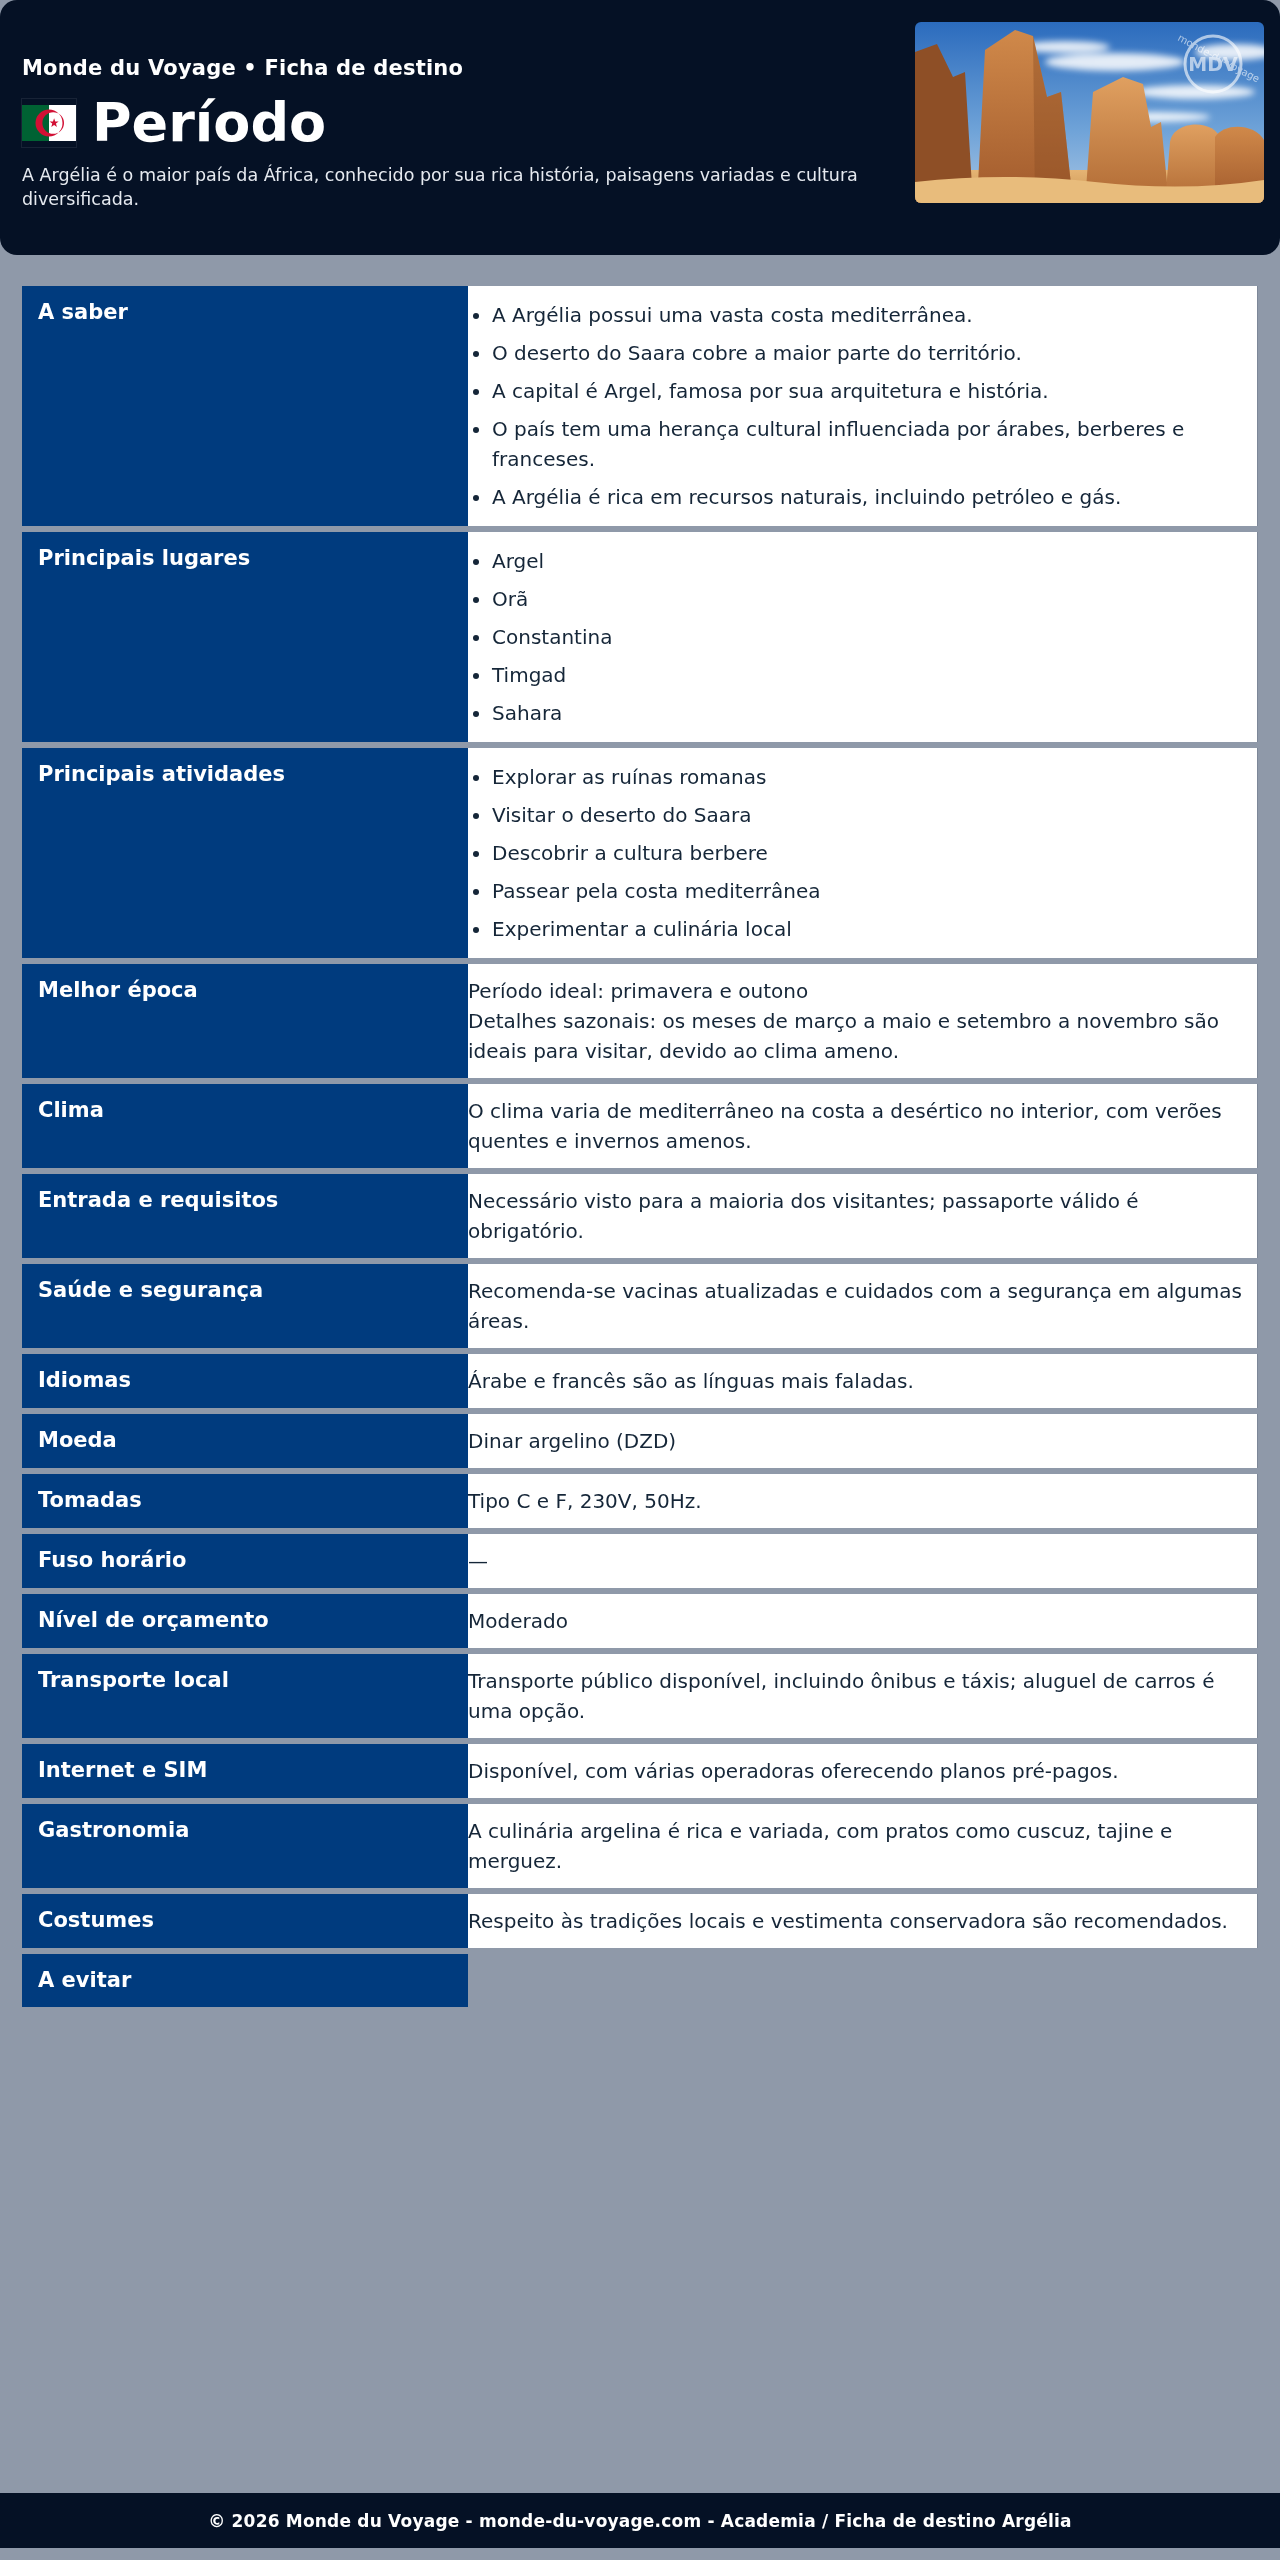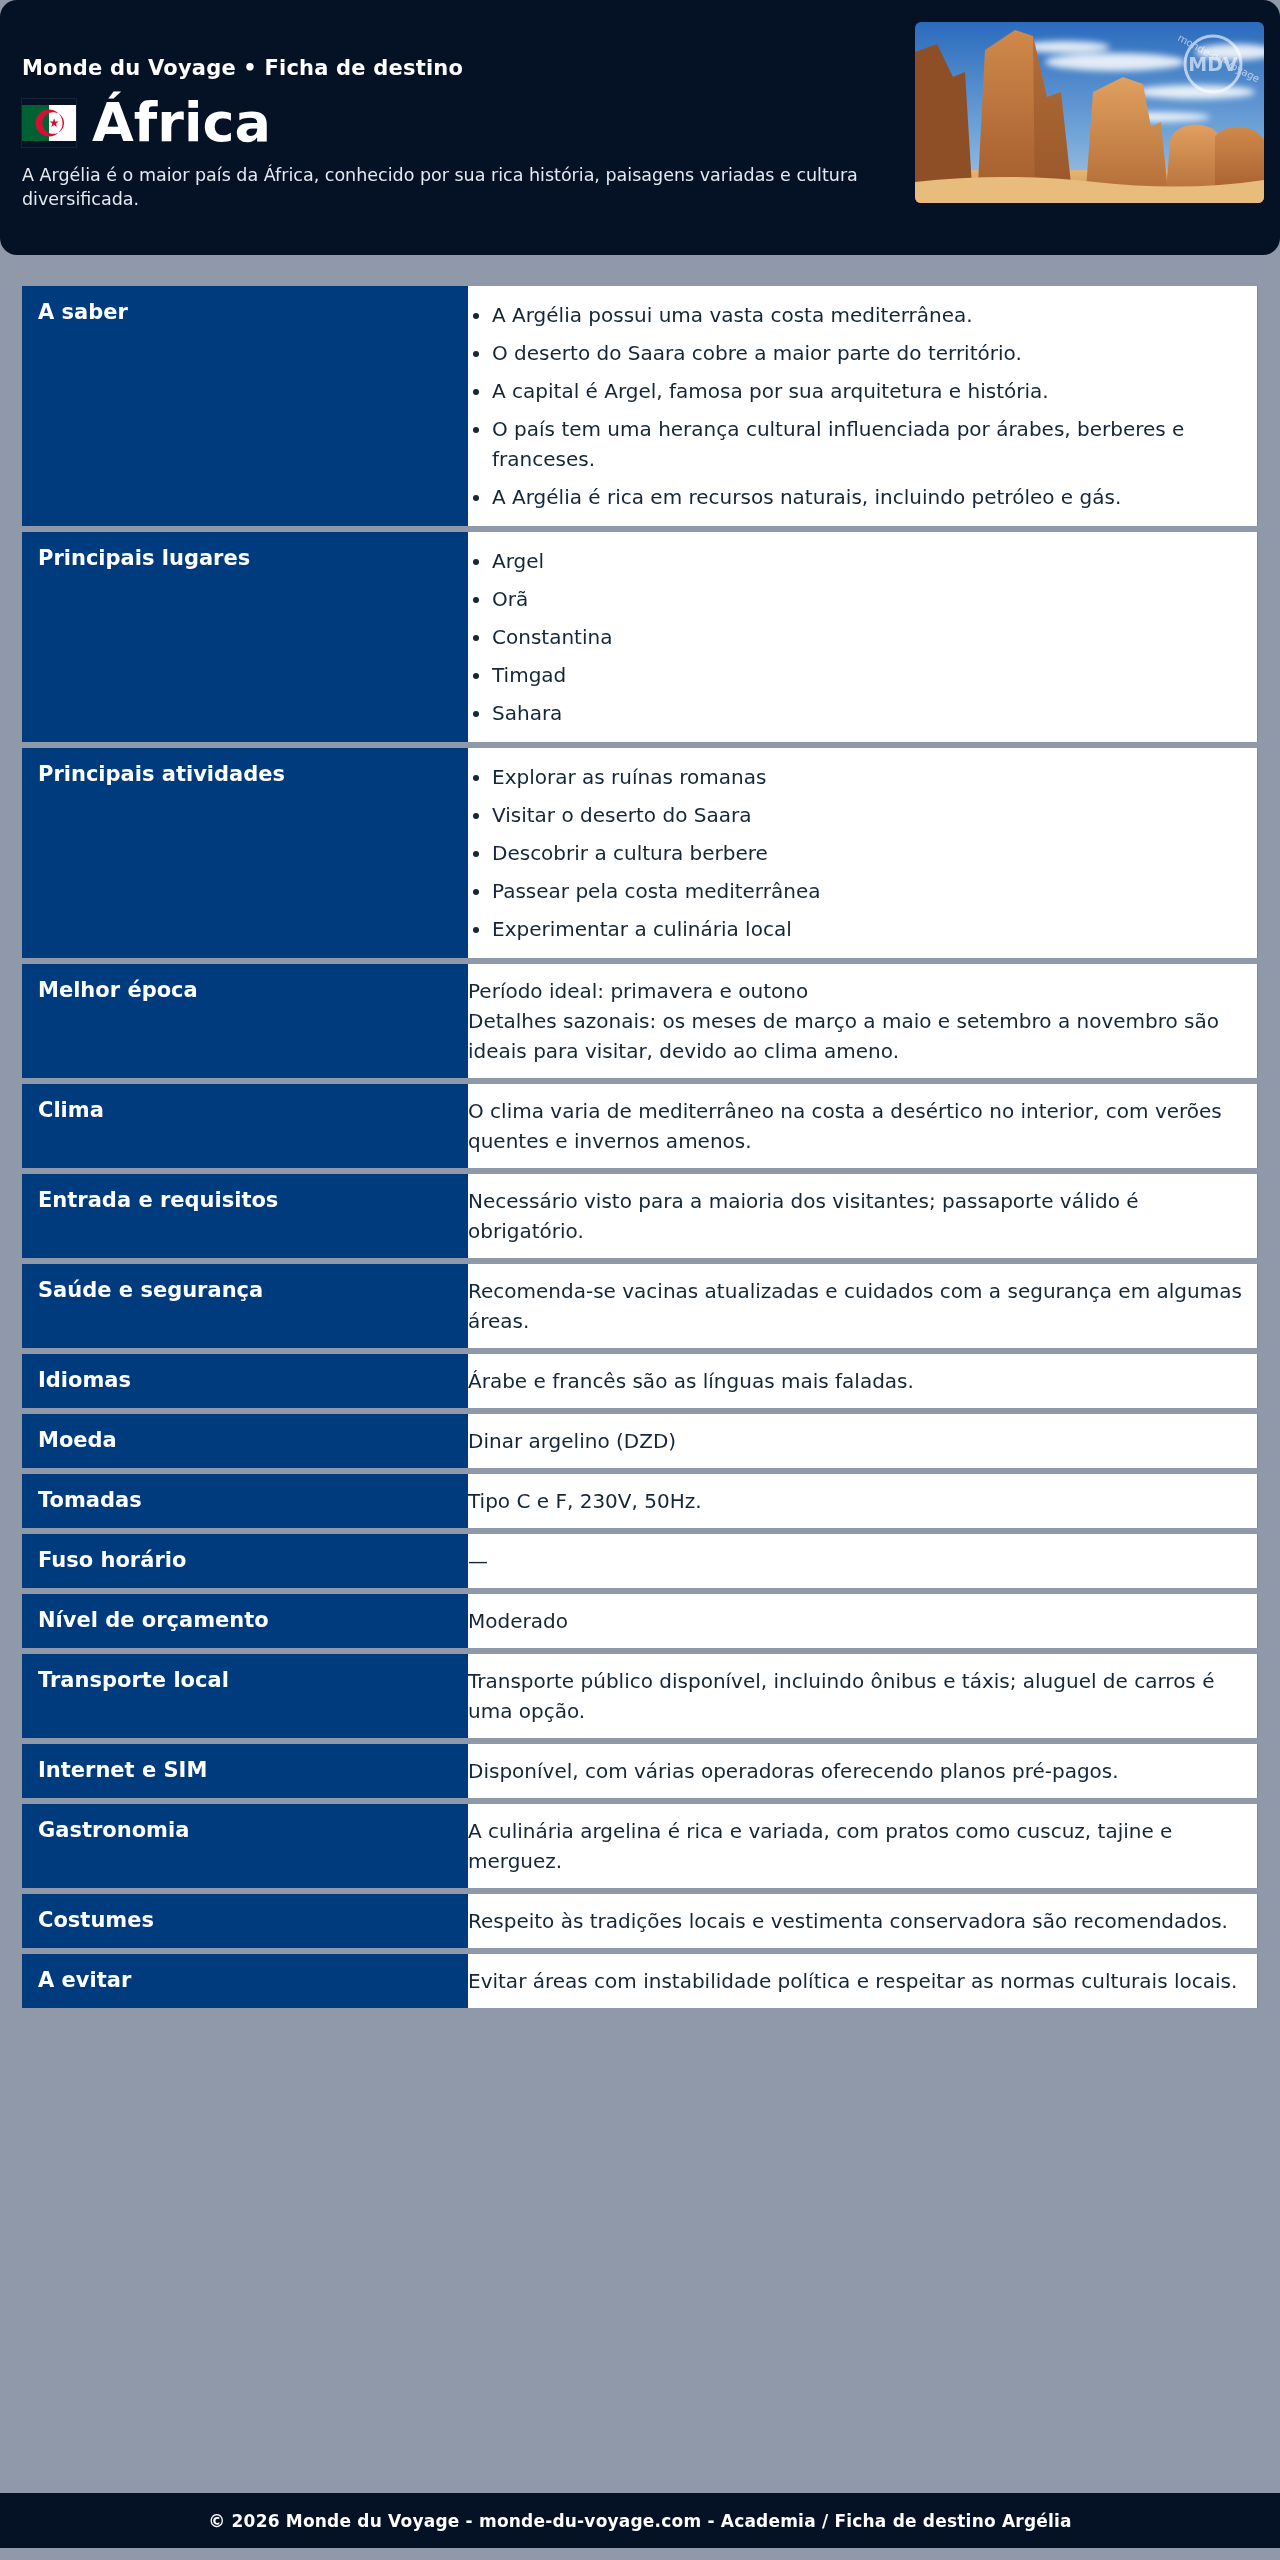--- a/index.html
+++ b/index.html
@@ -59,21 +59,21 @@
 <header class="site-header">
   <div class="breadcrumb">Monde du Voyage • Ficha de destino</div>
 
   <div class="title-row">
     <svg class="flag" viewBox="0 0 90 60" aria-hidden="true">
       <rect x="0" y="0" width="45" height="60" fill="#006233"></rect>
       <rect x="45" y="0" width="45" height="60" fill="#FFFFFF"></rect>
       <path fill="#D21034" fill-rule="evenodd" d="M45,7.5 A22.5,22.5 0 1 0 45,52.5 A22.5,22.5 0 1 0 45,7.5 Z M52,12 A18,18 0 1 0 52,48 A18,18 0 1 0 52,12 Z"></path>
       <polygon fill="#D21034" points="53.5,22 55.4,27.3 61.1,27.5 56.6,31.0 58.2,36.5 53.5,33.3 48.8,36.5 50.4,31.0 45.9,27.5 51.6,27.3"></polygon>
     </svg>
-    <h1 class="page-title">África</h1>
+    <h1 class="page-title">Período</h1>
   </div>
 
   <p class="description">A Argélia é o maior país da África, conhecido por sua rica história, paisagens variadas e cultura diversificada.</p>
 
   <svg class="photo" viewBox="0 0 349 181" preserveAspectRatio="none" aria-hidden="true">
     <defs>
       <linearGradient id="sky" x1="0" y1="0" x2="0" y2="1">
         <stop offset="0" stop-color="#2B6BBD"></stop>
         <stop offset="0.6" stop-color="#6FA3D8"></stop>
         <stop offset="1" stop-color="#A9C6E4"></stop>
@@ -221,19 +221,18 @@
     <div class="row-content">A culinária argelina é rica e variada, com pratos como cuscuz, tajine e merguez.</div>
   </section>
 
   <section class="fact-row">
     <div class="row-label">Costumes</div>
     <div class="row-content">Respeito às tradições locais e vestimenta conservadora são recomendados.</div>
   </section>
 
   <section class="fact-row">
     <div class="row-label">A evitar</div>
-    <div class="row-content">Evitar áreas com instabilidade política e respeitar as normas culturais locais.</div>
   </section>
 </main>
 
 <footer class="site-footer">
   <div class="footer-text">© 2026 Monde du Voyage - monde-du-voyage.com - Academia / Ficha de destino Argélia</div>
 </footer>
 
 </body></html>

